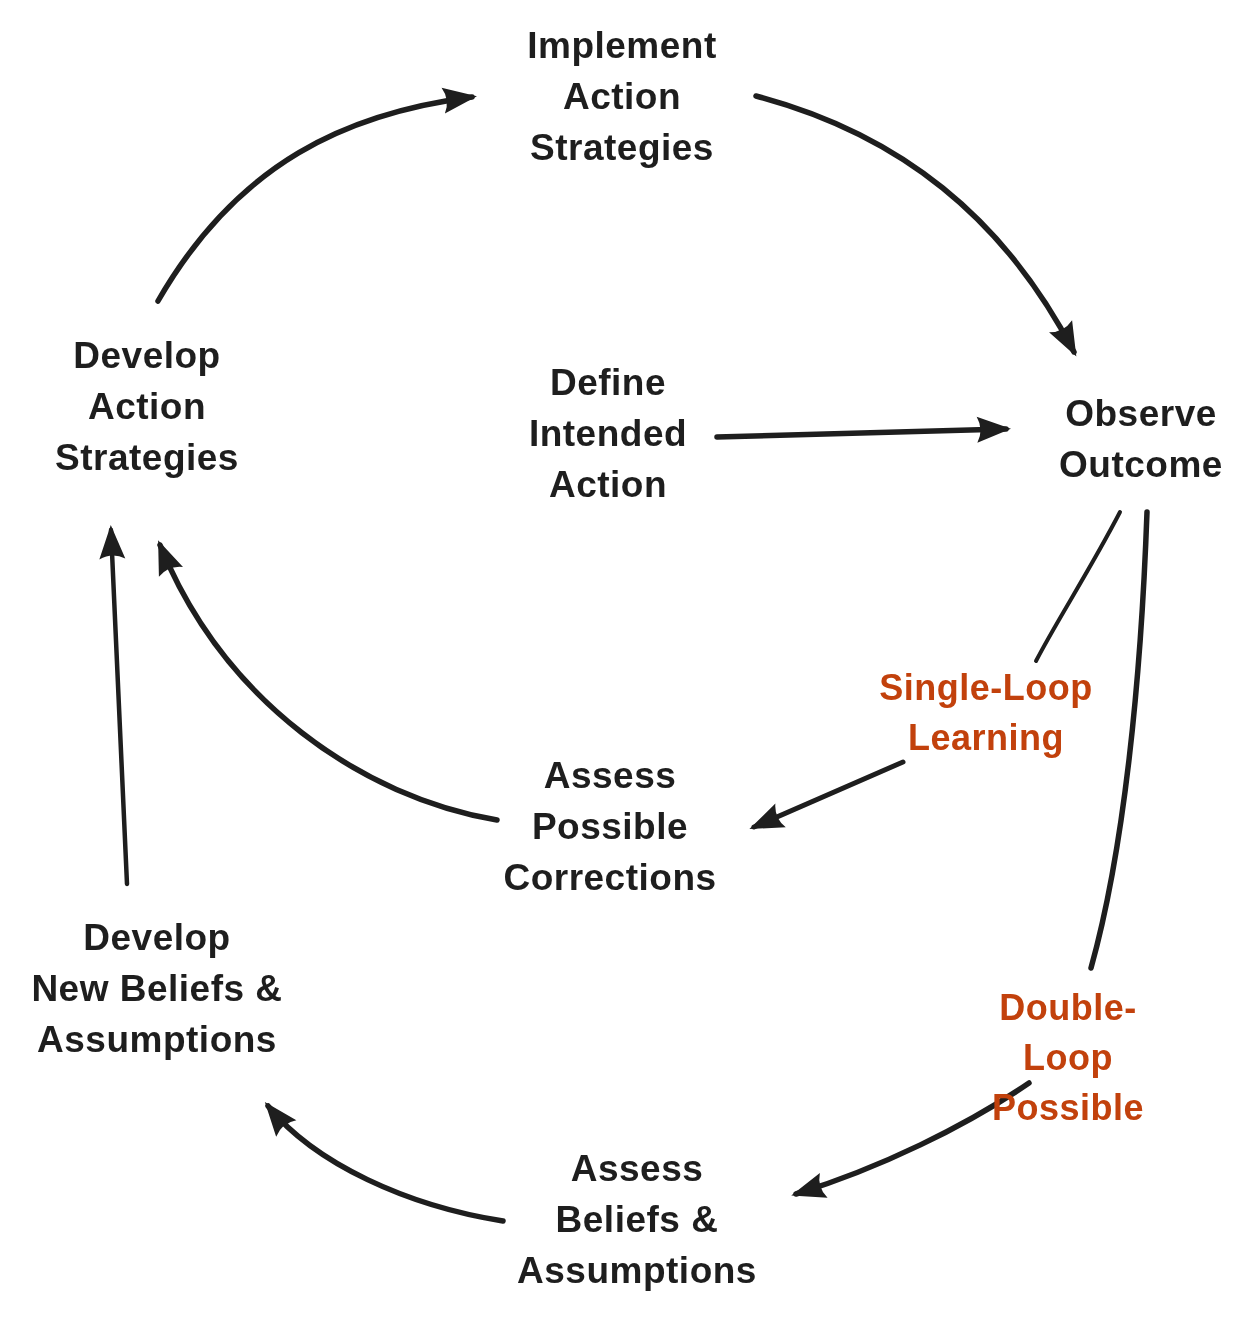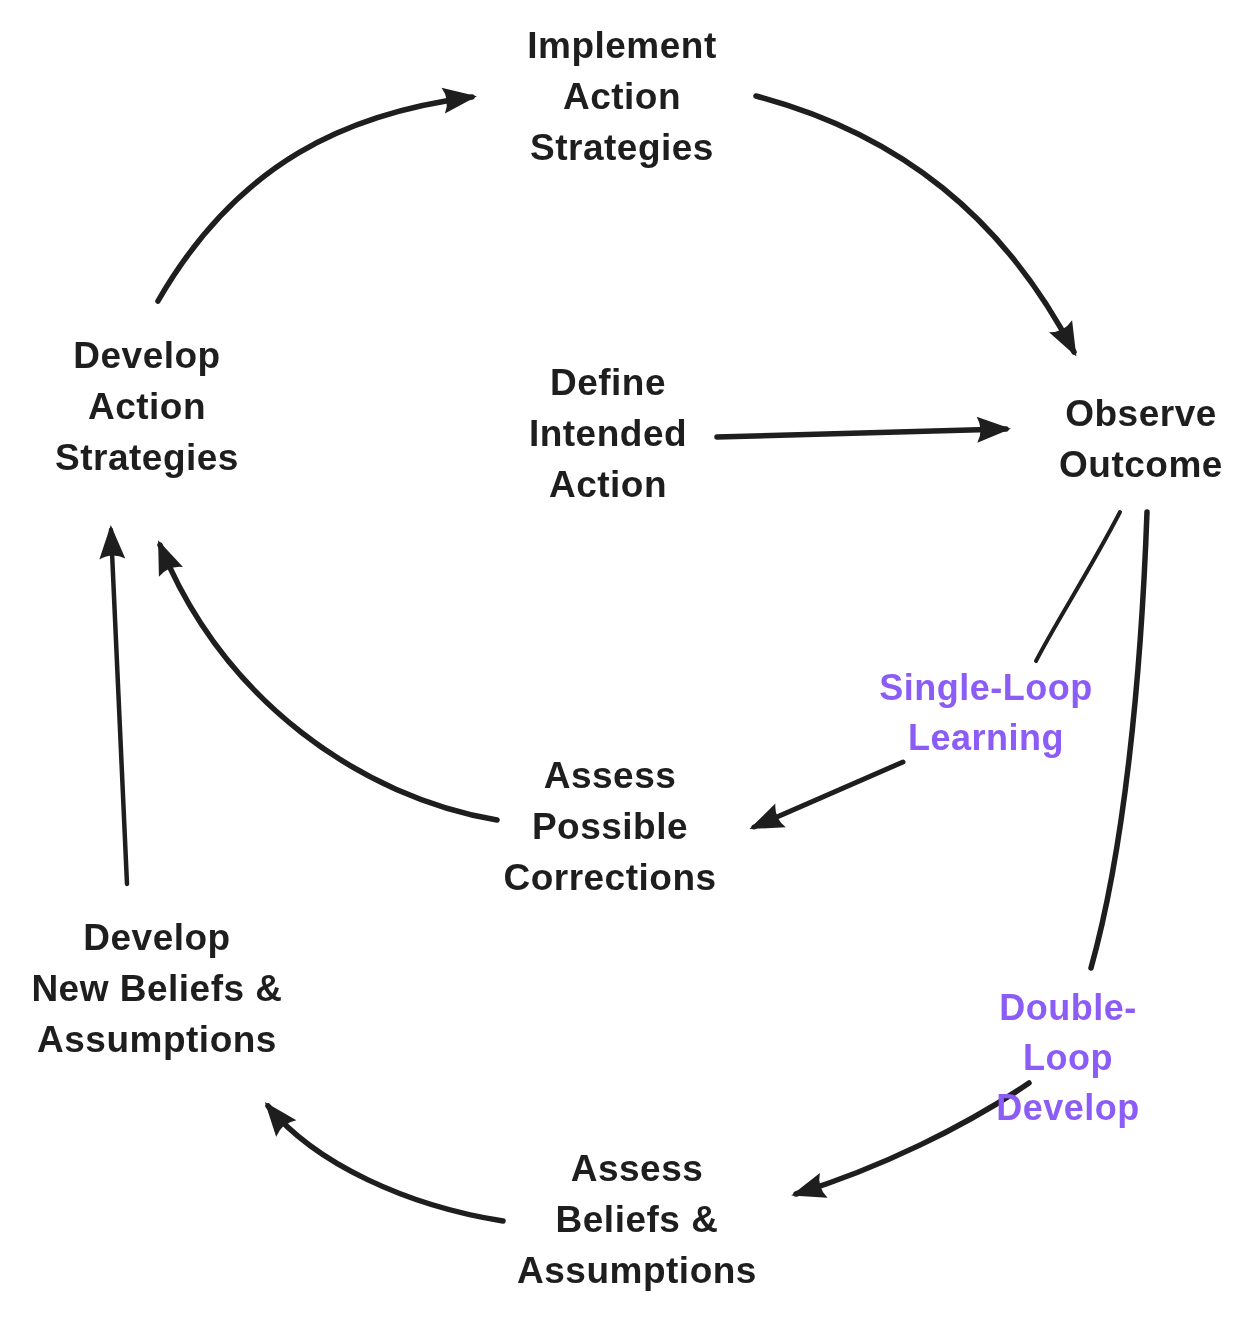--- a/index.html
+++ b/index.html
@@ -34,21 +34,21 @@
     transform: translateX(-50%);
   }
   .loop-label {
     position: absolute;
     white-space: pre-line;
     text-align: center;
     font-size: 36px;
     line-height: 50px;
     font-weight: bold;
     letter-spacing: 0.5px;
-    color: #8b5cf6;
+    color: #c2410c;
     transform: translateX(-50%);
   }
 </style>
 </head>
 <body>
 
 <div id="canvas">
 
   <svg id="arrow-layer" viewBox="0 0 1241 1317" xmlns="http://www.w3.org/2000/svg">
     <defs>
@@ -98,19 +98,19 @@
 
   <div class="node-label" style="left:610px; top:750px;">Assess
 Possible
 Corrections</div>
 
   <div class="node-label" style="left:157px; top:912px;">Develop
 New Beliefs &amp;
 Assumptions</div>
 
   <div class="loop-label" style="left:1068px; top:983px;">Double-Loop
-Develop</div>
+Possible</div>
 
   <div class="node-label" style="left:637px; top:1143px;">Assess
 Beliefs &amp;
 Assumptions</div>
 
 </div>
 
 </body></html>

